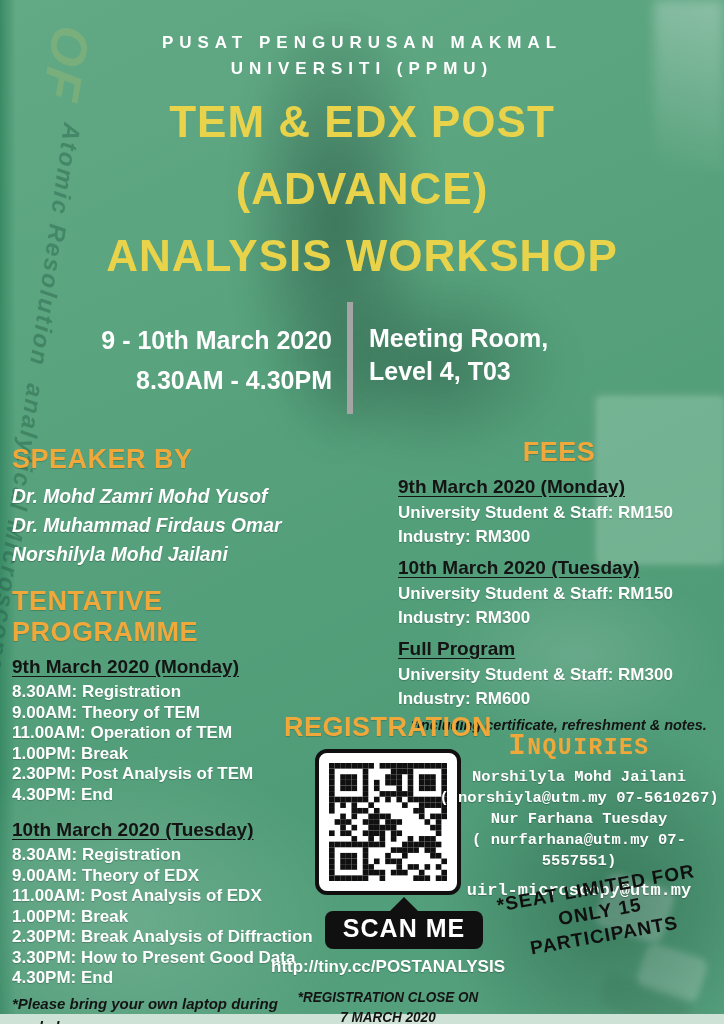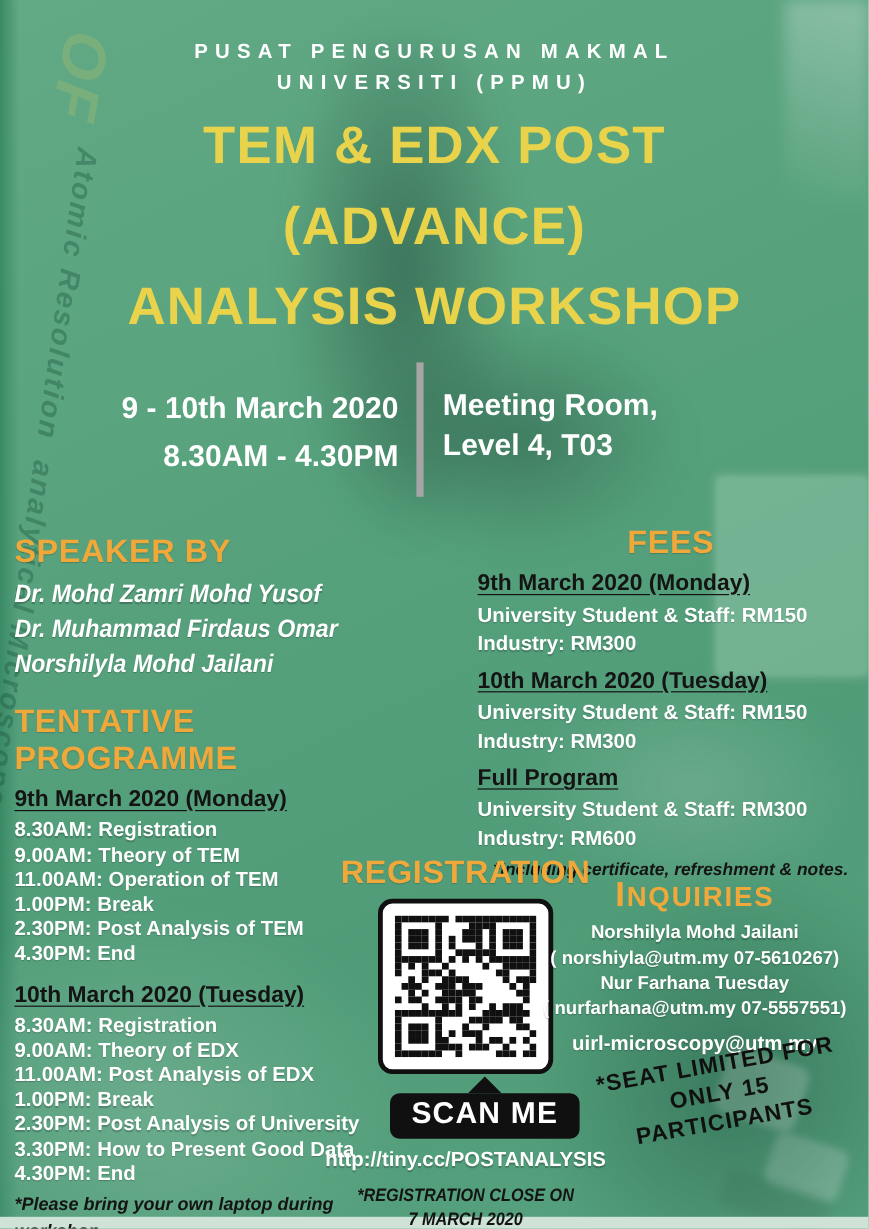--- a/index.html
+++ b/index.html
@@ -82,21 +82,21 @@
   .qr-card svg{display:block;}
   .scan-wrap{margin-top:2px;position:relative;display:inline-block;padding-left:32px;}
   .scan-tail{width:0;height:0;margin:0 auto;border-left:14px solid transparent;
      border-right:14px solid transparent;border-bottom:14px solid #101010;}
   .scan-box{background:#101010;color:#fff;font-weight:700;font-size:25px;
      letter-spacing:1px;padding:3px 18px 6px;border-radius:8px;}
   .reg-url{margin-top:8px;color:#fff;font-weight:800;font-size:17px;
      text-shadow:0 1px 1px rgba(0,0,0,.25);white-space:nowrap;}
   .reg-close{margin-top:10px;color:#141414;font-weight:800;font-style:italic;
      font-size:15px;line-height:20px;transform:scaleX(.9);}
-  .inquiries{top:730px;left:436px;width:286px;text-align:center;}
+  .inquiries{top:730px;left:436px;width:286px;text-align:center;font-family:Liberation Mono, monospace;}
   .inq-head{color:#f1a83a;font-weight:800;font-size:23px;letter-spacing:1.5px;}
   .inq-head::first-letter{font-size:29px;}
   .inq-lines{margin-top:4px;color:#fff;font-weight:700;font-size:15.5px;line-height:21px;
      text-shadow:0 1px 1px rgba(0,0,0,.25);}
   .inq-email{margin-top:9px;color:#fff;font-weight:800;font-size:17px;
      text-shadow:0 1px 1px rgba(0,0,0,.25);}
   .seat-note{top:876px;left:484px;width:232px;text-align:center;
      transform:rotate(-10deg);color:#101010;font-weight:800;font-size:19px;
      line-height:24px;letter-spacing:1px;}
 </style>
@@ -163,21 +163,21 @@
       <div class="day-item">1.00PM: Break</div>
       <div class="day-item">2.30PM: Post Analysis of TEM</div>
       <div class="day-item">4.30PM: End</div>
     </div>
     <div class="day" style="margin-top:14px;">
       <div class="day-title">10th March 2020 (Tuesday)</div>
       <div class="day-item">8.30AM: Registration</div>
       <div class="day-item">9.00AM: Theory of EDX</div>
       <div class="day-item">11.00AM: Post Analysis of EDX</div>
       <div class="day-item">1.00PM: Break</div>
-      <div class="day-item">2.30PM: Post Analysis of University</div>
+      <div class="day-item">2.30PM: Break Analysis of Diffraction</div>
       <div class="day-item">3.30PM: How to Present Good Data</div>
       <div class="day-item">4.30PM: End</div>
     </div>
     <div class="prog-note">
       <div>*Please bring your own laptop during</div>
       <div>workshop.</div>
     </div>
   </section>
 
   <section class="layer fees">

